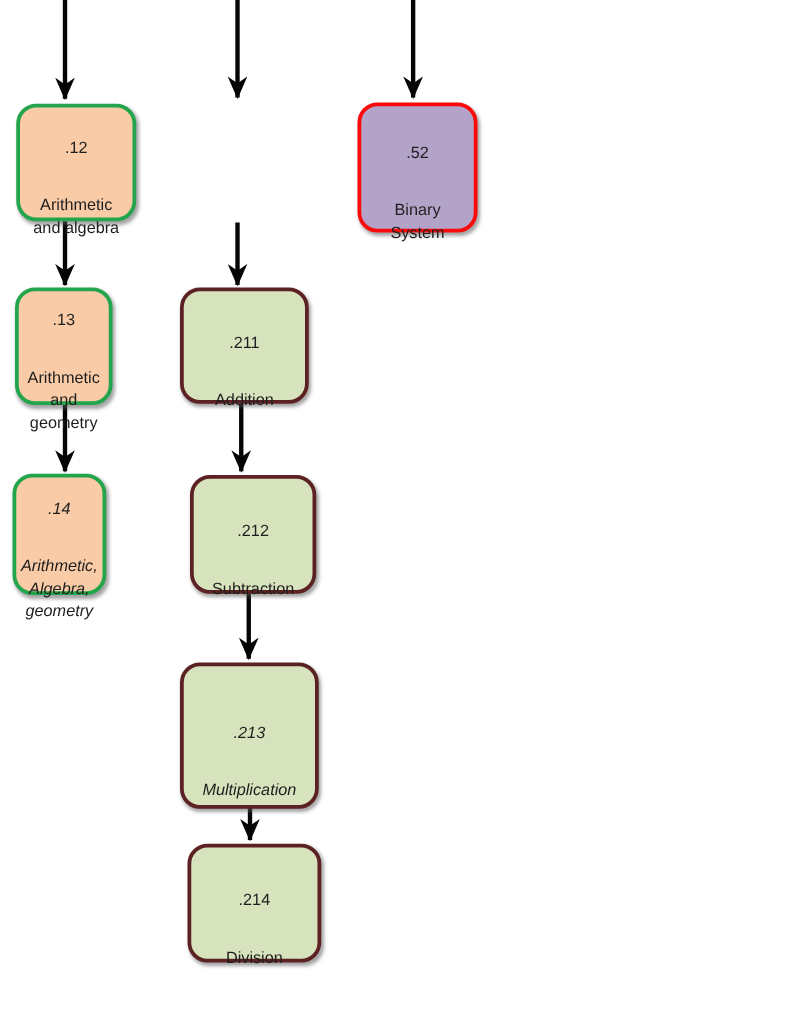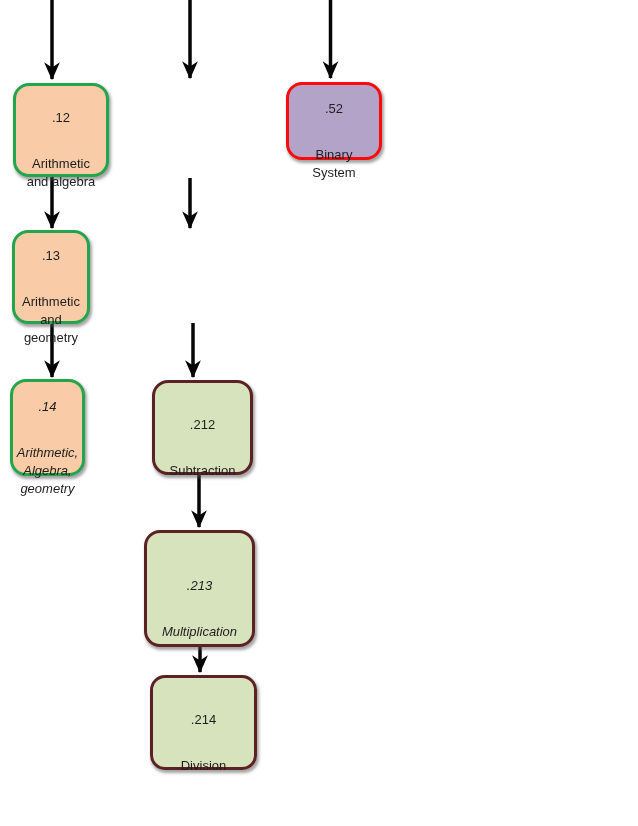--- a/index.html
+++ b/index.html
@@ -39,27 +39,27 @@
     box-shadow: 1.5px 2.5px 3px rgba(90, 90, 90, 0.55);
   }
   .style-peach  { background: #f9cba6; border-color: #23a54c; }
   .style-olive  { background: #d7e3bd; border-color: #5c2123; }
   .style-purple { background: #b3a3c8; border-color: #fa0a0a; }
   .node .code   { white-space: pre; margin-top: 40px; }
   .node .label  { white-space: pre-line; margin-top: 28px; }
 
   .n12  { left: 13px;  top: 83px;  width: 96px;  height: 94px; }
   .n21  { left: 144px; top: 82px;  width: 100px; height: 96px; }
-  .n52  { left: 286px; top: 82px;  width: 96px;  height: 78px; }
+  .n52  { left: 286px; top: 82px;  width: 96px;  height: 104px; }
   .n13  { left: 12px;  top: 230px; width: 78px; height: 94px; }
   .n211 { left: 144px; top: 230px; width: 103px; height: 93px; }
   .n14  { left: 10px;  top: 379px; width: 75px;  height: 97px; font-style: italic; }
   .n212 { left: 152px; top: 380px; width: 101px; height: 95px; }
   .n213 { left: 144px; top: 530px; width: 111px; height: 117px; font-style: italic; }
-  .n214 { left: 150px; top: 675px; width: 107px; height: 95px; border-radius: 15px; }
+  .n214 { left: 150px; top: 675px; width: 107px; height: 95px; }
 </style>
 </head>
 <body>
 
 <div class="canvas">
 
   <svg class="arrow-layer" width="638" height="826" viewBox="0 0 638 826" xmlns="http://www.w3.org/2000/svg">
     <defs>
       <marker id="ah" markerUnits="userSpaceOnUse" markerWidth="18" markerHeight="16" viewBox="0 0 16 14" refX="15" refY="7" orient="auto">
         <path d="M0 0 L16 7 L0 14 L4.8 7 Z" fill="#050505"></path>
@@ -91,20 +91,24 @@
 System</div>
   </div>
 
   <div class="node style-peach n13">
     <div class="code">.13</div>
     <div class="label">Arithmetic
 and
 geometry</div>
   </div>
 
+  <div class="node style-olive n211">
+    <div class="code">.211</div>
+    <div class="label">Addition</div>
+  </div>
 
   <div class="node style-peach n14">
     <div class="code">.14</div>
     <div class="label">Arithmetic,
 Algebra,
 geometry</div>
   </div>
 
   <div class="node style-olive n212">
     <div class="code">.212</div>

